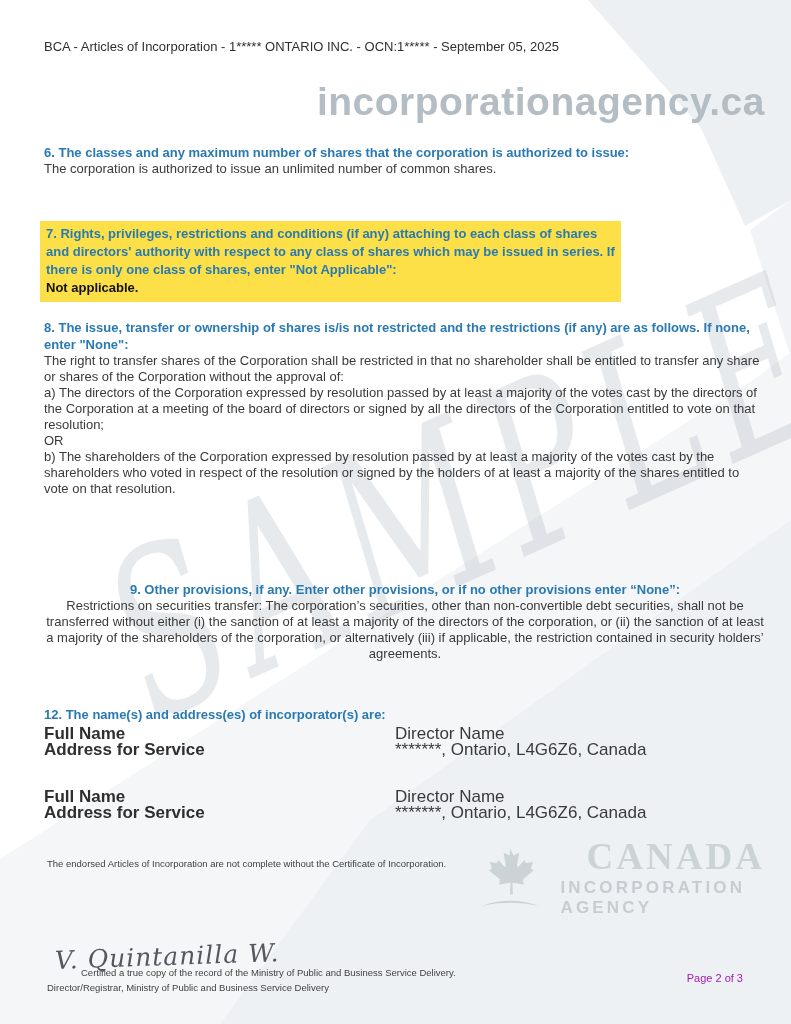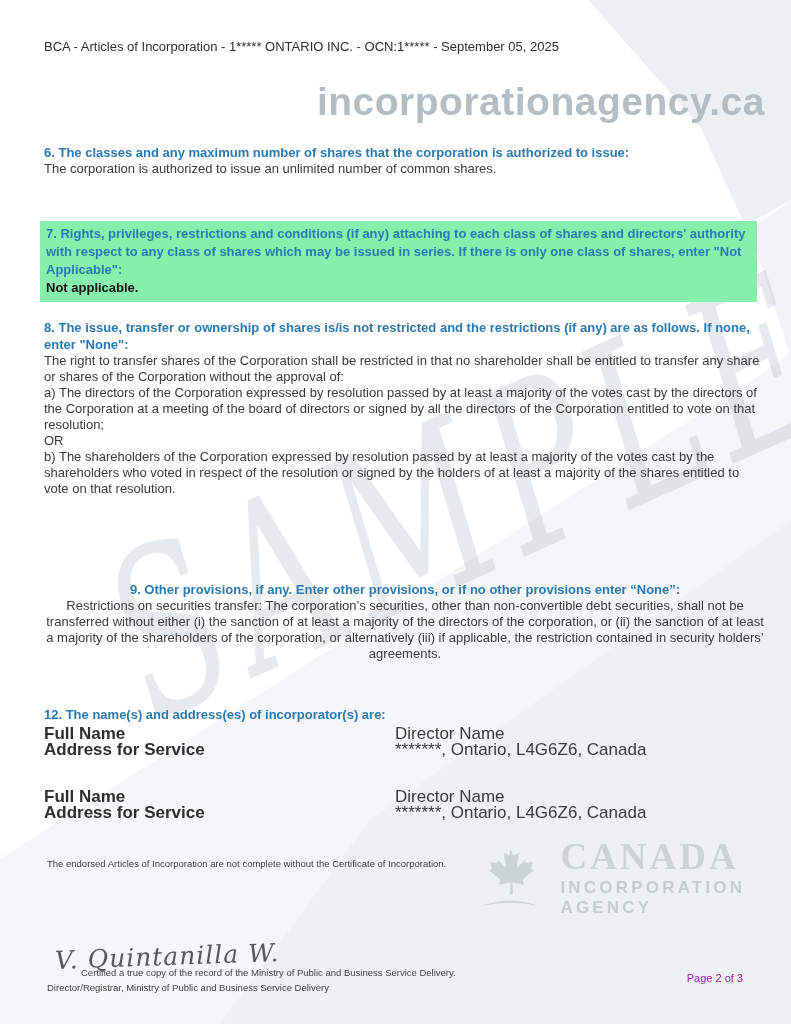--- a/index.html
+++ b/index.html
@@ -30,34 +30,34 @@
   .doc-title{position:absolute;left:44px;top:39px;font-size:13px;color:#2f2f2f;}
   .brand-watermark{
     position:absolute;right:26px;top:80px;font-size:39px;font-weight:bold;
     color:#b3bdc3;letter-spacing:0.5px;
   }
   
   .section{position:absolute;left:44px;width:722px;font-size:13px;line-height:16px;}
   .sec-heading{color:#2a7ab2;font-weight:bold;line-height:17px;}
   .sec-body{color:#3a3a3a;white-space:pre-line;}
   .highlight{
-    position:absolute;left:40px;top:221px;width:717px;box-sizing:border-box;
-    background:#86efac;padding:4px 6px 5px 6px;font-size:13px;line-height:18px;
+    position:absolute;left:40px;top:221px;width:581px;box-sizing:border-box;
+    background:#fde047;padding:4px 6px 5px 6px;font-size:13px;line-height:18px;
   }
   .highlight .sec-heading{line-height:18px;}
   .answer-bold{font-weight:bold;color:#111;}
   
   .inc-block{position:absolute;left:44px;width:722px;font-size:17px;line-height:16px;}
   .inc-row{display:flex;}
   .inc-label{font-weight:bold;color:#2f2f2f;width:351px;flex:0 0 351px;}
   .inc-value{color:#3a3a3a;}
   
   .logo{position:absolute;left:468px;top:838px;display:flex;align-items:center;}
   .logo-leaf{width:104px;height:70px;margin-right:8px;}
-  .logo-text{display:flex;flex-direction:column;}
+  .logo-text{display:flex;flex-direction:column;align-items:center;}
   .logo-title{
     font-family:"Liberation Serif","DejaVu Serif",serif;font-weight:bold;
     font-size:37px;line-height:37px;letter-spacing:3px;color:#ccd3d7;
   }
   .logo-subtitle{
     font-size:17px;letter-spacing:3.2px;color:#c5cdd2;font-weight:bold;margin-top:3px;
   }
   
   .fineprint{position:absolute;left:47px;font-size:9.5px;color:#3f3f3f;}
   .signature{

